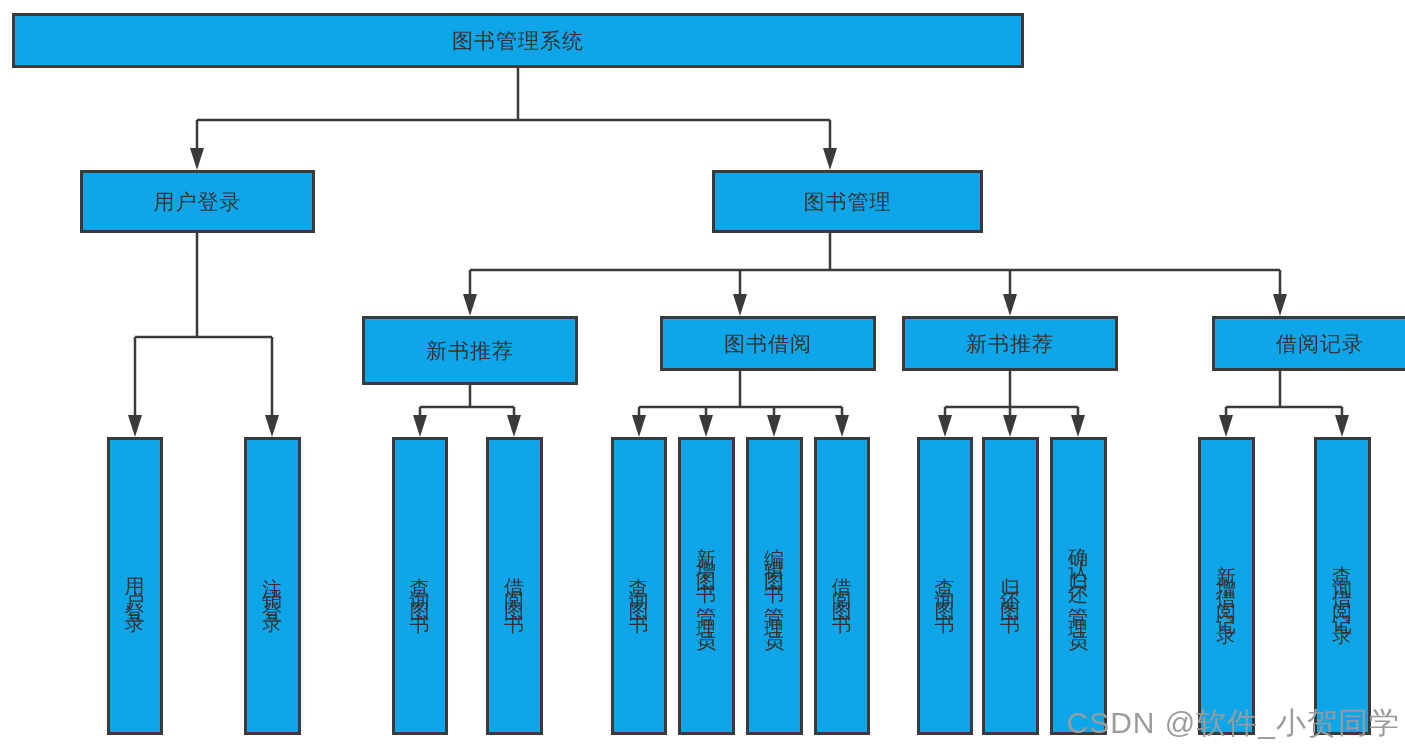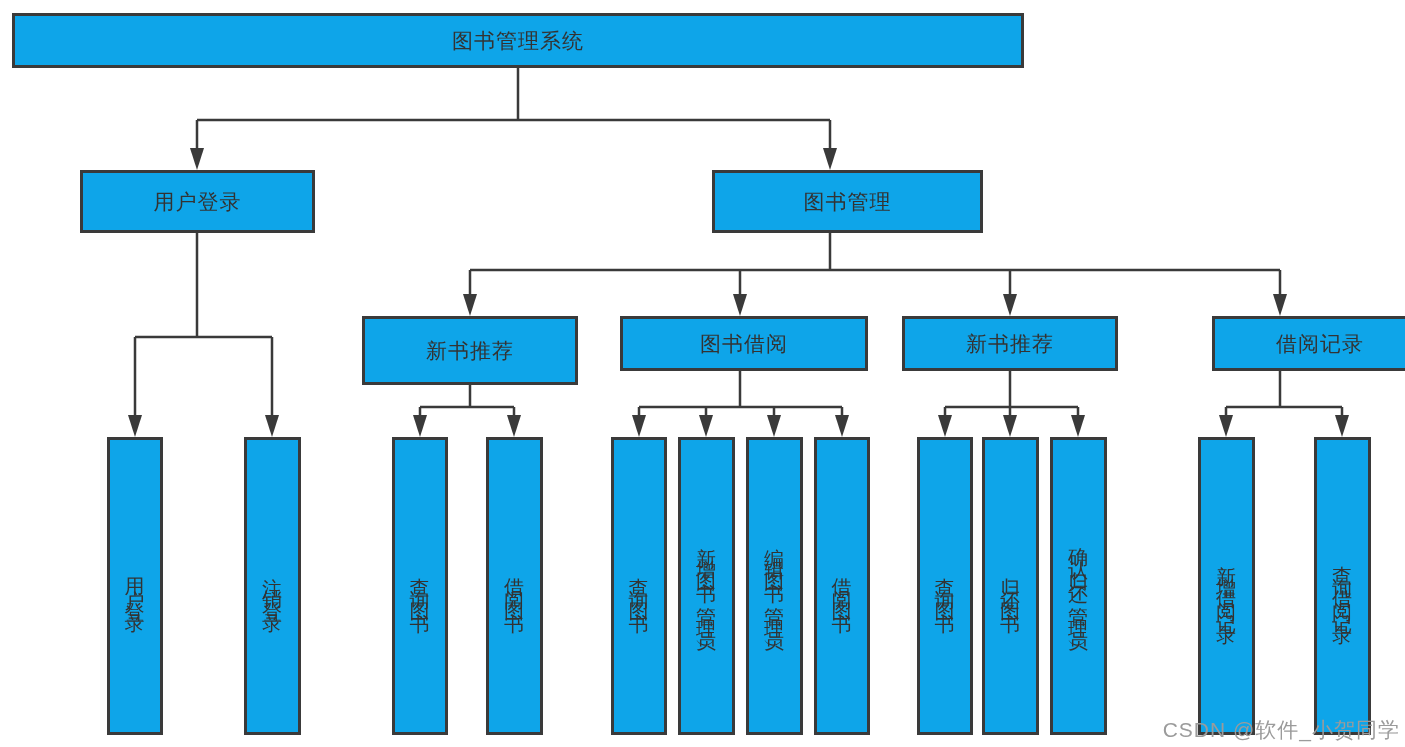--- a/index.html
+++ b/index.html
@@ -29,21 +29,21 @@
     writing-mode:vertical-rl;
     text-orientation:mixed;
     font-size:20px;
     letter-spacing:12px;
     line-height:1;
     white-space:nowrap;
   }
   .watermark{
     position:absolute;
     right:5px;bottom:3px;
-    font-size:21px;
+    font-size:30px;
     color:#9b9b9b;
     letter-spacing:1px;
     z-index:5;
     white-space:nowrap;
   }
 </style>
 </head>
 <body>
 
 <div class="stage">
@@ -95,21 +95,21 @@
   <div class="node h" style="left:80px;top:170px;width:235px;height:63px">
     <span>用户登录</span>
   </div>
   <div class="node h" style="left:712px;top:170px;width:271px;height:63px">
     <span>图书管理</span>
   </div>
 
   <div class="node h" style="left:362px;top:316px;width:216px;height:69px">
     <span>新书推荐</span>
   </div>
-  <div class="node h" style="left:620px;top:316px;width:248px;height:55px">
+  <div class="node h" style="left:660px;top:316px;width:216px;height:55px">
     <span>图书借阅</span>
   </div>
   <div class="node h" style="left:902px;top:316px;width:216px;height:55px">
     <span>新书推荐</span>
   </div>
   <div class="node h" style="left:1212px;top:316px;width:216px;height:55px">
     <span>借阅记录</span>
   </div>
 
   <div class="node v" style="left:107px;top:437px;width:56px;height:298px">

